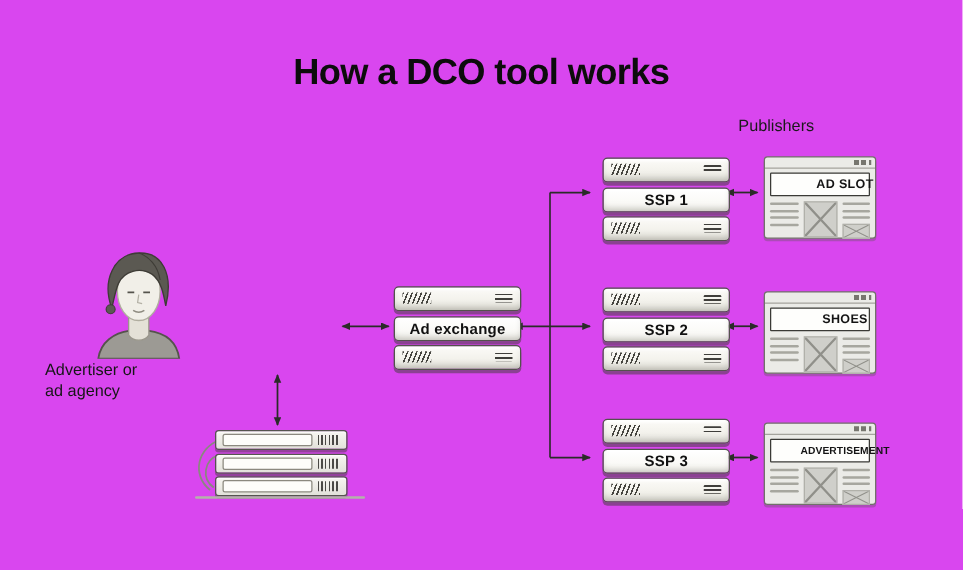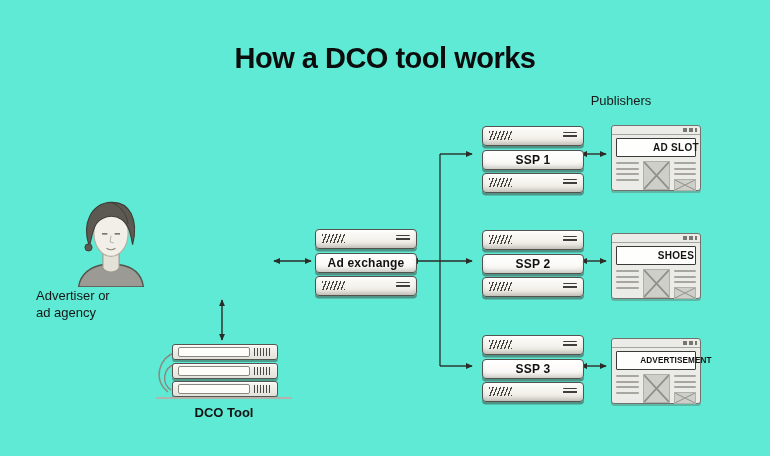--- a/index.html
+++ b/index.html
@@ -1,16 +1,16 @@
 <!DOCTYPE html>
 <html><head>
 <meta charset="utf-8">
 <style>
   html,body{margin:0;padding:0;background:#fff;}
-  .canvas{position:relative;width:770px;height:456px;background:#5eead4;overflow:hidden;
+  .canvas{position:relative;width:770px;height:456px;background:#d946ef;overflow:hidden;
           font-family:"Liberation Sans",sans-serif;color:#141414;}
 
   .title{position:absolute;top:42px;left:0;width:770px;margin:0;text-align:center;
          font-size:29px;font-weight:bold;letter-spacing:-0.5px;color:#0c0c0c;}
 
   .publishers{position:absolute;left:571px;top:93px;width:100px;text-align:center;
               font-size:13px;color:#1a1a1a;}
 
   .advertiser-label{position:absolute;left:36px;top:287px;width:122px;text-align:left;
                     font-size:13px;line-height:17px;color:#161616;}
@@ -189,21 +189,20 @@
     <div class="dco-slab">
       <span class="dco-panel"></span>
       <span class="dco-vents"></span>
     </div>
     <div class="dco-slab">
       <span class="dco-panel"></span>
       <span class="dco-vents"></span>
     </div>
   </div>
   <div class="ground"></div>
-  <div class="dco-label">DCO Tool</div>
 
   <div class="browser" style="left:611px;top:125px">
     <div class="b-bar">
       <span class="b-ctl"></span>
     </div>
     <div class="b-banner">
       <span>AD SLOT</span>
     </div>
     <div class="b-body">
       <div class="b-col">

